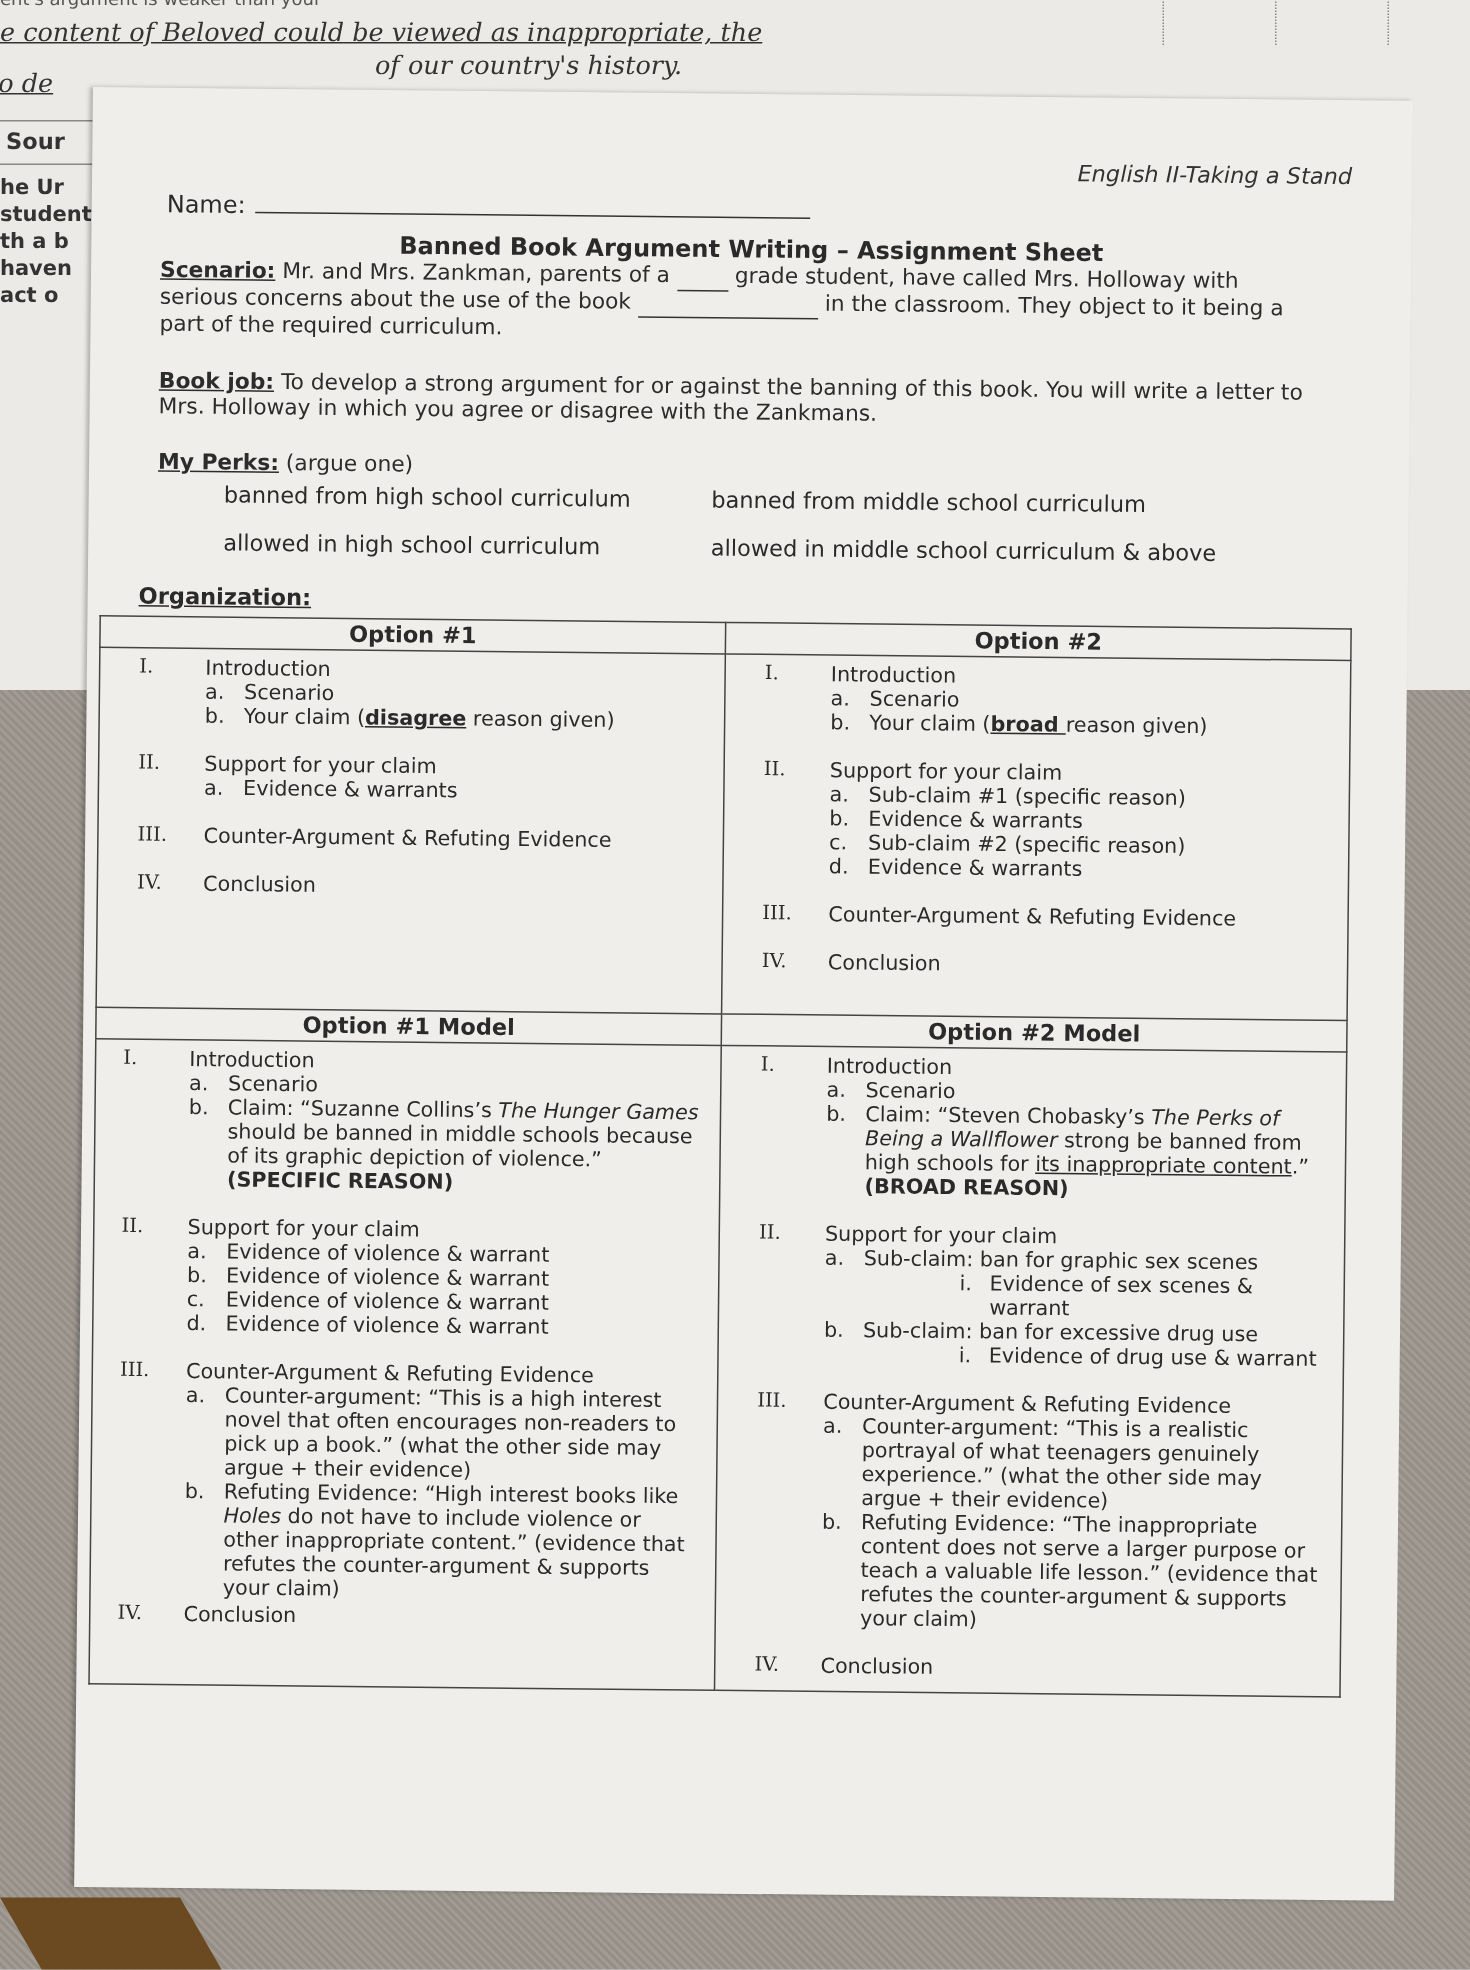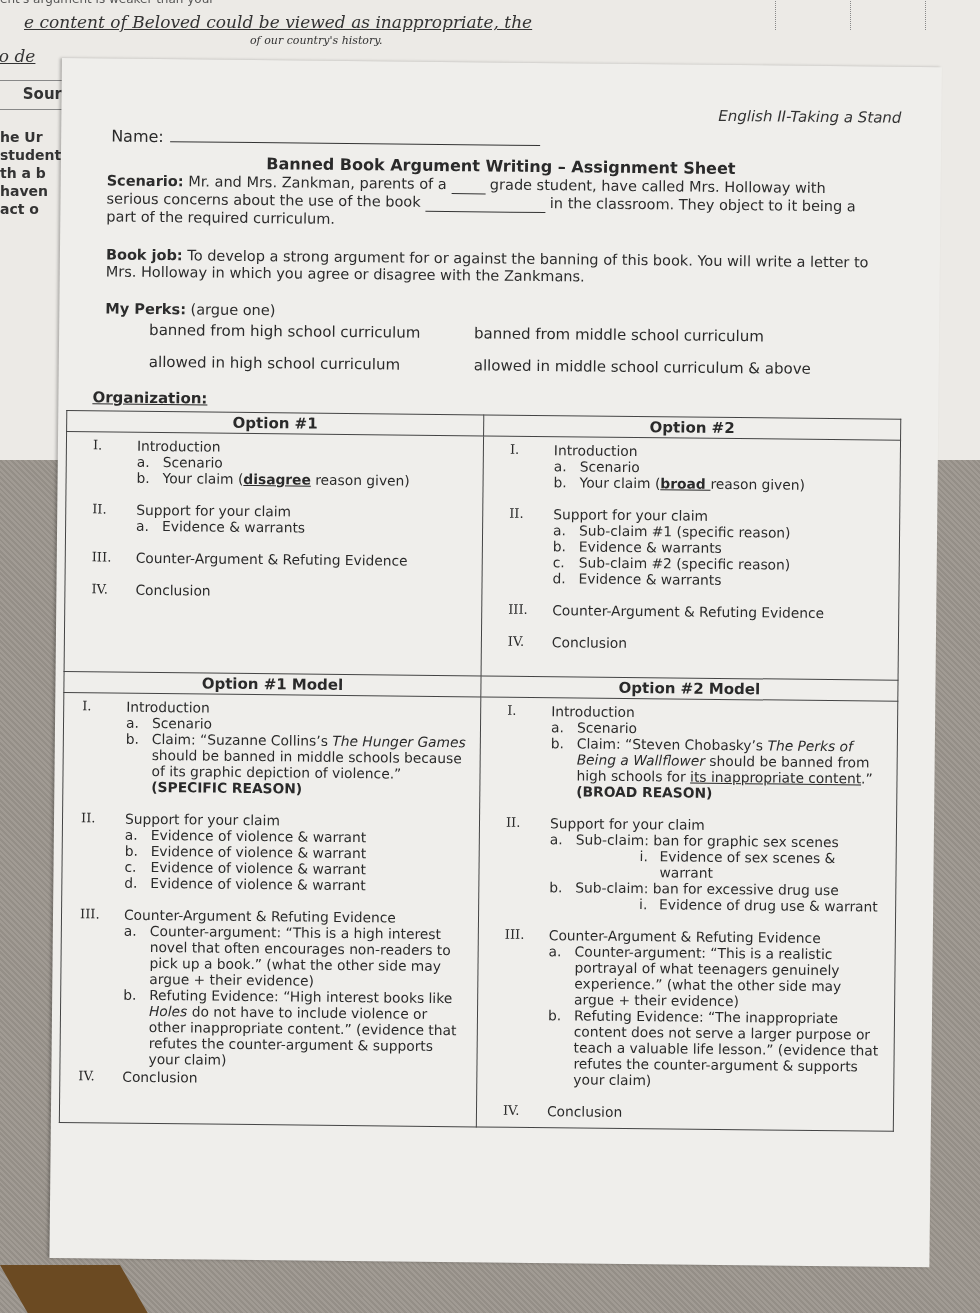--- a/index.html
+++ b/index.html
@@ -31,29 +31,29 @@
       background: #eceae6;
     }
     .back-sheet .handwriting {
       position: absolute;
       font-family: "DejaVu Serif", serif;
       font-style: italic;
       font-size: 17px;
       color: #333;
       white-space: nowrap;
     }
-    .back-sheet .hw1 { left: 10px; top: 22px; text-decoration: underline; margin-left: 24px; }
-    .back-sheet .hw2 { left: 260px; top: 44px; font-size: 11px; }
+    .back-sheet .hw1 { left: 10px; top: 22px; text-decoration: underline; }
+    .back-sheet .hw2 { left: 260px; top: 44px; font-size: 17px; }
     .back-sheet .hw3 { left: 2px; top: 56px; text-decoration: underline; }
     .back-sheet .top-cut { left: 10px; top: 2px; font-family: "DejaVu Sans", sans-serif; font-style: normal; font-size: 12px; color: #555; }
     .left-fragments {
       position: absolute; left: 0; top: 80px; width: 62px; overflow: hidden;
       font-size: 14px; color: #333;
     }
-    .left-fragments .frag-head { font-weight: bold; font-size: 15px; border-top: 1px solid #888; border-bottom: 1px solid #888; padding: 4px 0 6px 4px; margin-bottom: 18px; text-align: right; }
+    .left-fragments .frag-head { font-weight: bold; font-size: 15px; border-top: 1px solid #888; border-bottom: 1px solid #888; padding: 4px 0 6px 4px; margin-bottom: 6px; }
     .left-fragments .frag { line-height: 18px; white-space: nowrap; font-weight: bold; }
     .right-ticks {
       position: absolute; top: 0; width: 6px; height: 40px;
       border-left: 1px dotted #888;
     }
     
     .sheet {
       position: absolute;
       left: 62px; top: 58px; width: 880px; height: 1200px;
       background: #efeeeb;
@@ -72,21 +72,21 @@
       display: inline-block; width: 370px; border-bottom: 1px solid #333; margin-left: 6px; height: 14px;
     }
     .title {
       position: absolute; left: 0; right: 0; top: 94px; text-align: center;
       font-size: 16px; font-weight: bold;
     }
     .para {
       position: absolute; left: 46px; width: 770px;
       font-size: 14.5px; line-height: 17px; color: #2c2c2c;
     }
-    .label-u { font-weight: bold; }
+    .label-u { font-weight: bold; text-decoration: underline; }
     .blank-short { display: inline-block; width: 34px; border-bottom: 1px solid #333; }
     .blank-long { display: inline-block; width: 120px; border-bottom: 1px solid #333; }
     .claims {
       position: absolute; left: 90px; top: 262px; width: 700px;
       display: grid; grid-template-columns: 325px 350px; row-gap: 14px;
       font-size: 15px;
     }
     .org-label {
       position: absolute; left: 34px; top: 330px;
       font-size: 15px; font-weight: bold; text-decoration: underline;
@@ -345,21 +345,21 @@
           <div class="roman">
             <span class="num">I.</span>
             <div class="body">
               <div>Introduction</div>
               <div class="sub">
                     <span class="let">a.</span>
                     <span class="stext">Scenario</span>
                   </div>
               <div class="sub">
                     <span class="let">b.</span>
-                    <span class="stext"><span>Claim: “Steven Chobasky’s </span><span class="ital">The Perks of Being a Wallflower</span><span> should be banned from high schools for </span><span class="under">its inappropriate content</span><span>.”</span><br><span class="bold">(BROAD REASON)</span></span>
+                    <span class="stext"><span>Claim: “Steven Chobasky’s </span><span class="ital">The Perks of Being a Wallflower</span><span> strong be banned from high schools for </span><span class="under">its inappropriate content</span><span>.”</span><br><span class="bold">(BROAD REASON)</span></span>
                   </div>
             </div>
           </div>
           <div class="gap"></div>
           <div class="roman">
             <span class="num">II.</span>
             <div class="body">
               <div>Support for your claim</div>
               <div class="sub">
                     <span class="let">a.</span>

